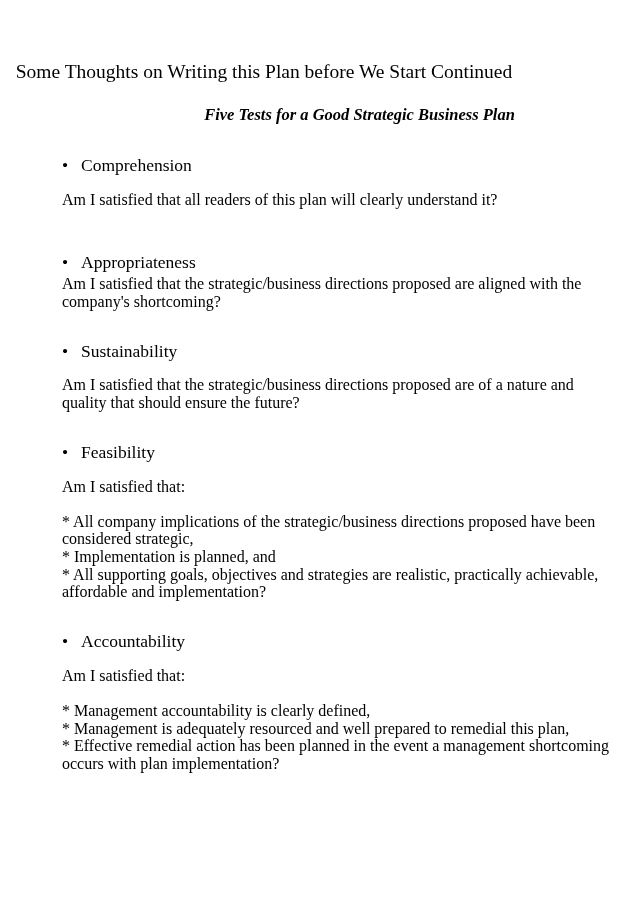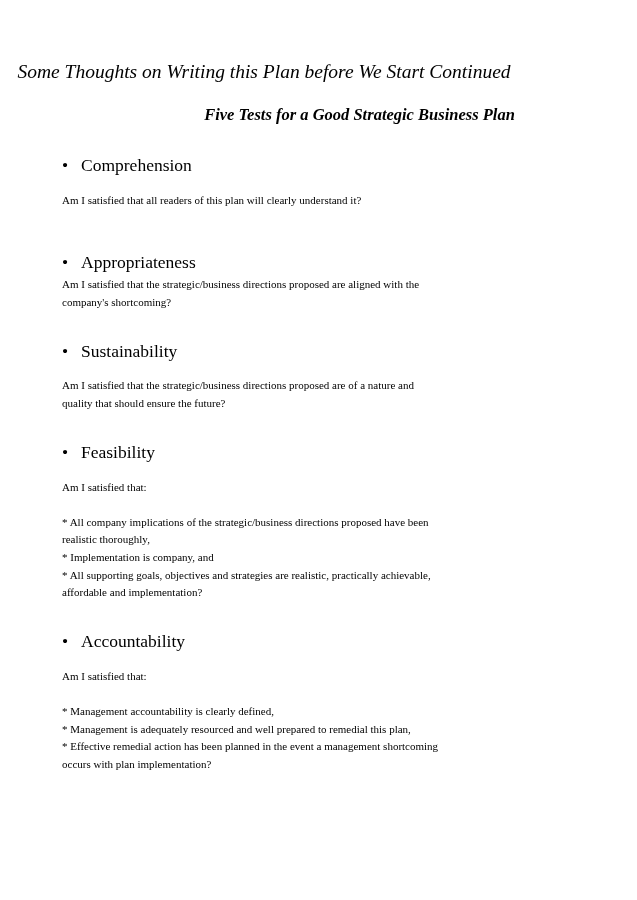--- a/index.html
+++ b/index.html
@@ -1,23 +1,23 @@
 <!DOCTYPE html>
 <html><head>
 <meta charset="utf-8">
 <style>
   html, body { margin: 0; padding: 0; background: #ffffff; }
   body { width: 637px; height: 900px; position: relative; overflow: hidden;
          font-family: "Liberation Serif", "DejaVu Serif", serif; color: #000; }
   .abs { position: absolute; white-space: nowrap; }
-  .title { left: 0; width: 528px; text-align: center; top: 61px; font-size: 19.5px; font-style: italic; }
+  .title { left: 0; width: 528px; text-align: center; top: 61px; font-size: 19.5px; }
   .subtitle { left: 0; width: 637px; text-align: center; top: 105px; font-size: 16.5px; font-style: italic; font-weight: bold; margin-left: 41px; }
   .heading { left: 62px; font-size: 17.5px; font-weight: normal; }
   .heading .bullet { display: inline-block; width: 19px; }
-  .para { left: 62px; font-size: 11px; line-height: 18.5px; }
+  .para { left: 62px; font-size: 16px; line-height: 18.5px; }
 </style>
 </head>
 <body>
 
 <div>
   <div class="abs title">Some Thoughts on Writing this Plan before We Start Continued</div>
   <div class="abs subtitle">Five Tests for a Good Strategic Business Plan</div>
 
   <div class="abs heading" style="top:155px">
     <span class="bullet">•</span><span>Comprehension</span>
@@ -34,22 +34,22 @@
     <span class="bullet">•</span><span>Sustainability</span>
   </div>
   <div class="abs para" style="top:376px">Am I satisfied that the strategic/business directions proposed are of a nature and</div>
   <div class="abs para" style="top:394px">quality that should ensure the future?</div>
 
   <div class="abs heading" style="top:442px">
     <span class="bullet">•</span><span>Feasibility</span>
   </div>
   <div class="abs para" style="top:478px">Am I satisfied that:</div>
   <div class="abs para" style="top:513px">*  All company implications of the strategic/business directions proposed have been</div>
-  <div class="abs para" style="top:530px">realistic thoroughly,</div>
-  <div class="abs para" style="top:548px">*  Implementation is company, and</div>
+  <div class="abs para" style="top:530px">considered strategic,</div>
+  <div class="abs para" style="top:548px">*  Implementation is planned, and</div>
   <div class="abs para" style="top:566px">*  All supporting goals, objectives and strategies are realistic, practically achievable,</div>
   <div class="abs para" style="top:583px">affordable and implementation?</div>
 
   <div class="abs heading" style="top:631px">
     <span class="bullet">•</span><span>Accountability</span>
   </div>
   <div class="abs para" style="top:667px">Am I satisfied that:</div>
   <div class="abs para" style="top:702px">*  Management accountability is clearly defined,</div>
   <div class="abs para" style="top:720px">*  Management is adequately resourced and well prepared to remedial this plan,</div>
   <div class="abs para" style="top:737px">*  Effective remedial action has been planned in the event a management shortcoming</div>

